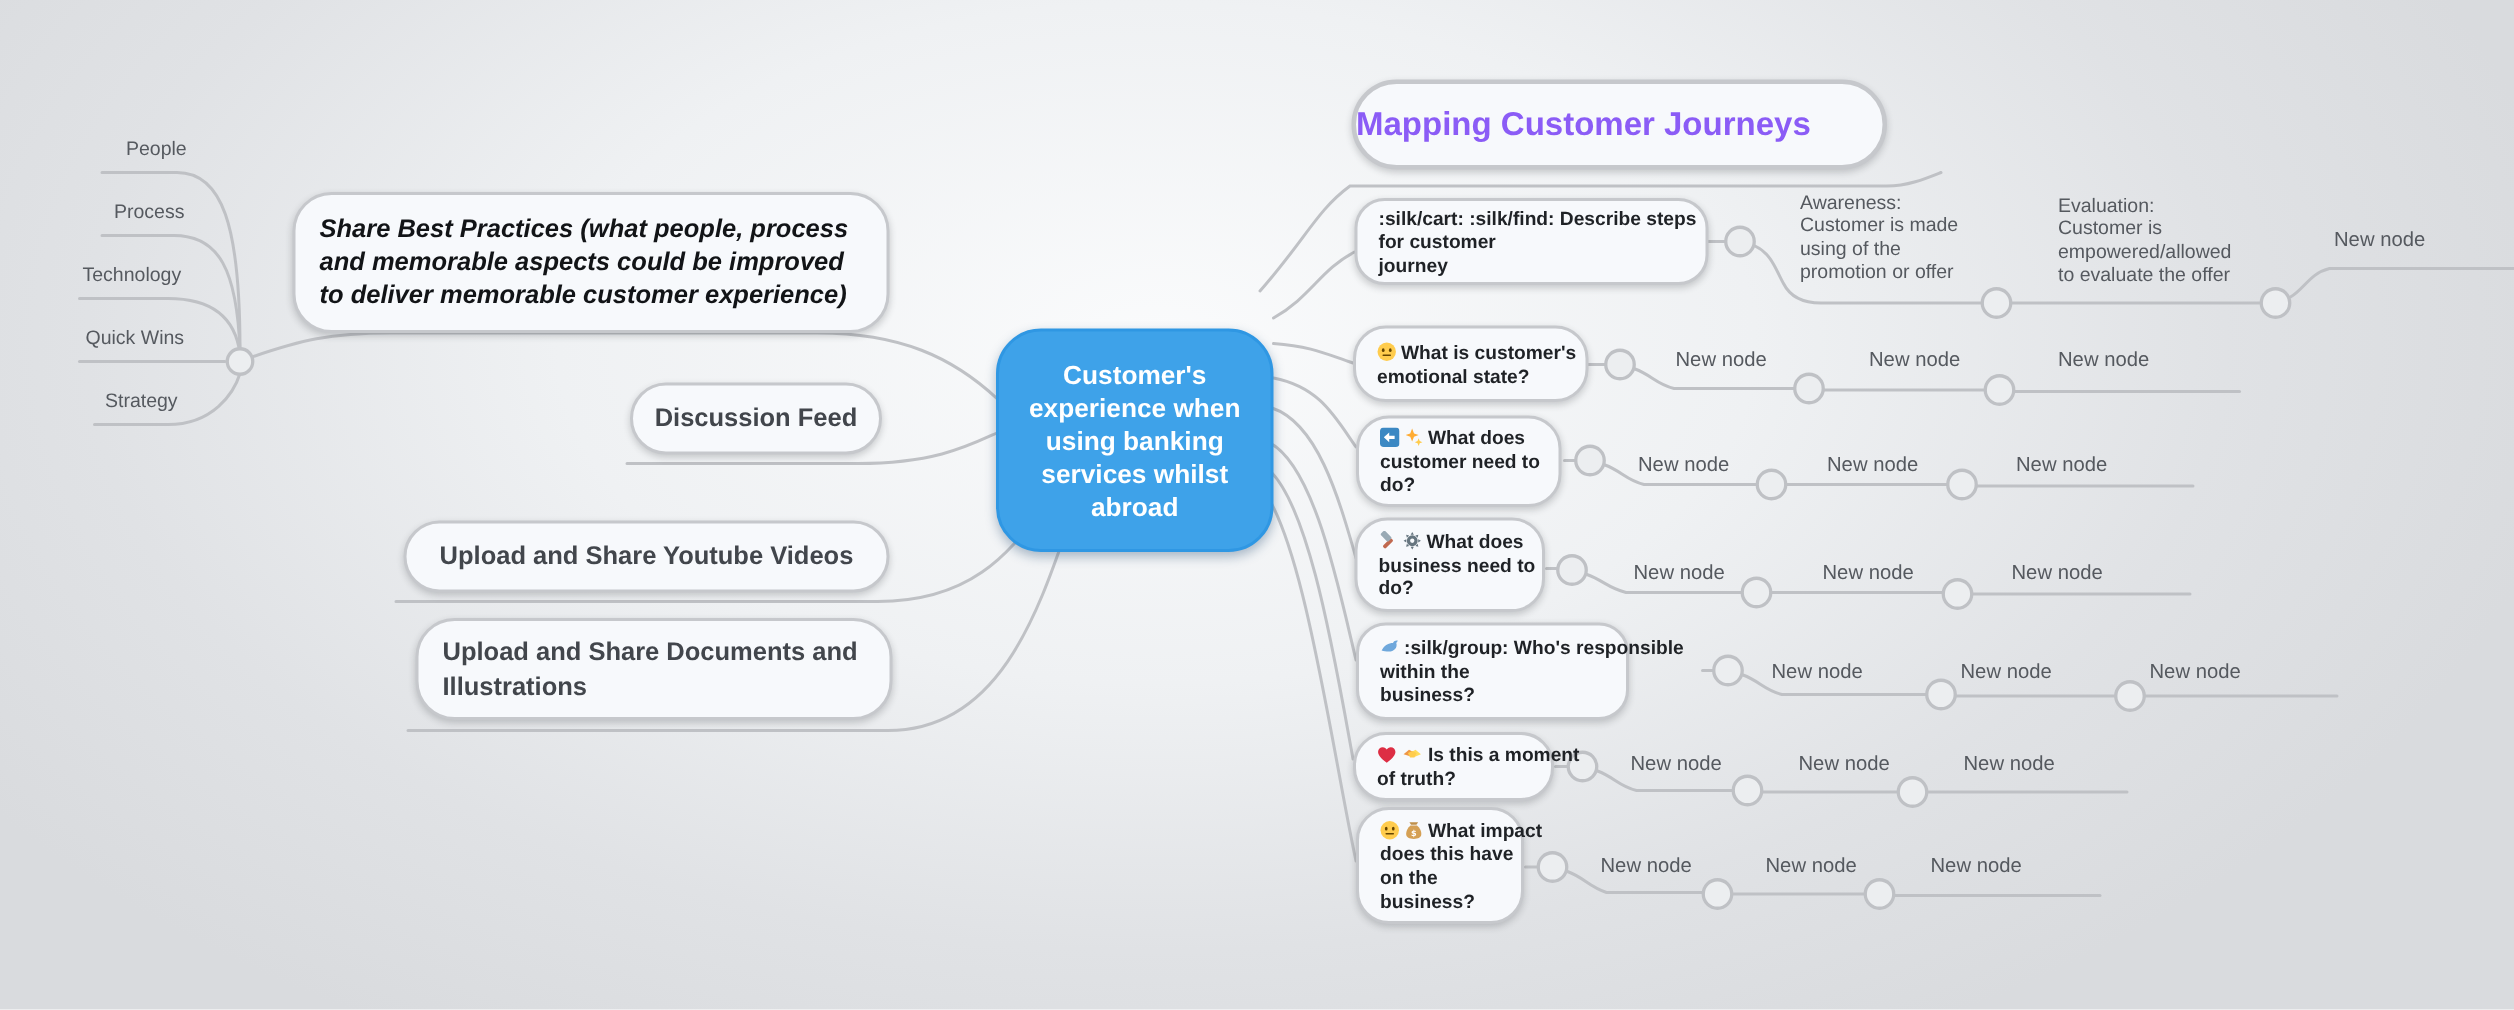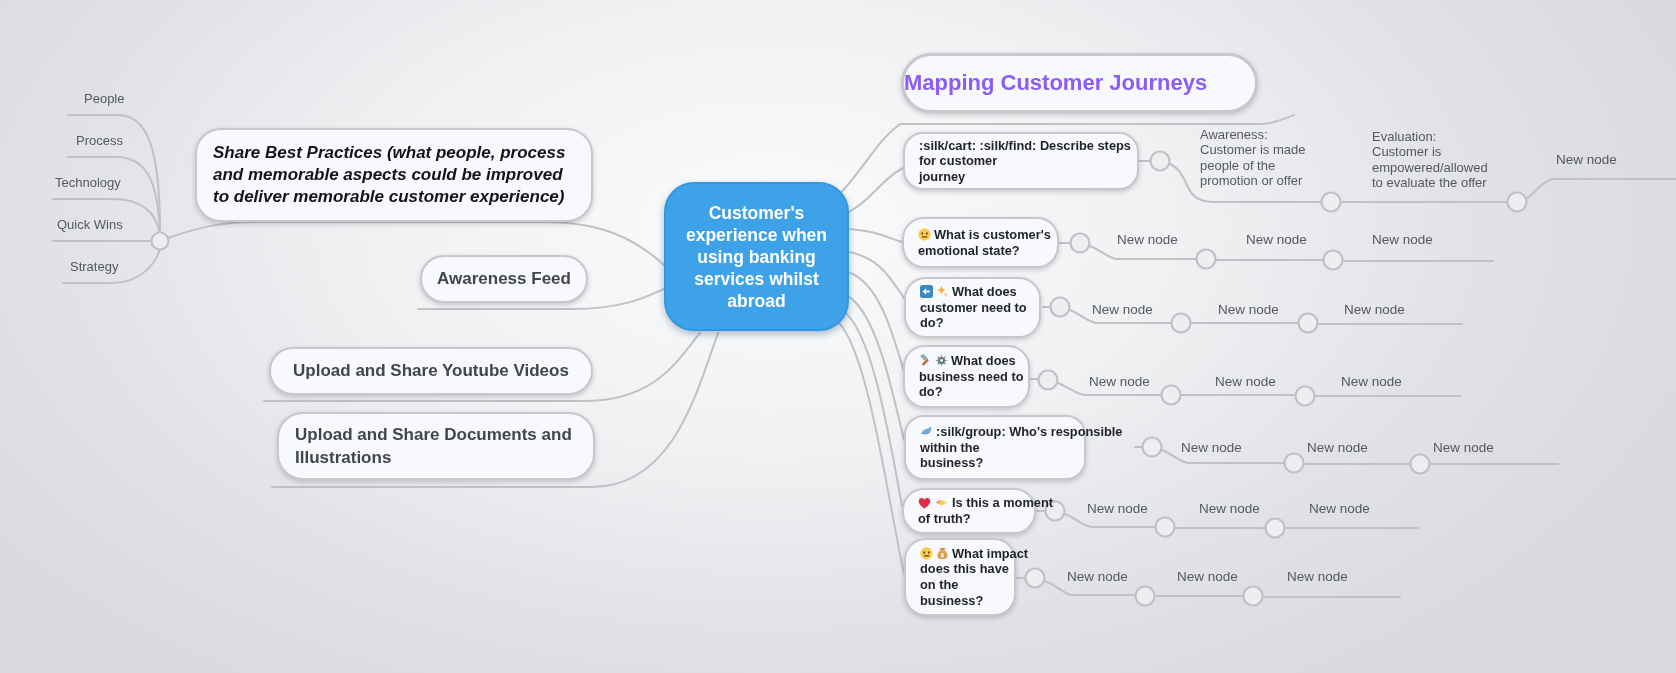--- a/index.html
+++ b/index.html
@@ -20,20 +20,21 @@
   }
   .node .tl{white-space:nowrap;}
   .q{font-size:12.8px;font-weight:bold;line-height:15.6px;padding:5px 14px;}
   .q .tl{display:flex;align-items:center;gap:3px;}
   .big{font-size:17px;font-weight:bold;line-height:22px;padding:6px 16px;}
   .pill{align-items:center;font-size:17px;font-weight:bold;color:#42464c;}
   .central{
     background:#3EA2E9;border:2px solid #2f97e3;color:#fff;text-align:center;
     font-size:17.5px;font-weight:bold;line-height:22px;border-radius:30px;
     box-shadow:0 3px 7px rgba(30,70,110,.35);
+    margin-top:37px;
   }
   .mapping{font-size:22px;font-weight:bold;color:#8b5cf6;align-items:flex-start;border-radius:30px;border-width:3px;}
   .lbl{position:absolute;color:#55595f;font-size:13px;line-height:15.4px;white-space:nowrap;}
   .newnode{font-size:13.5px;}
   .ico{display:inline-block;flex:0 0 auto;}
   .ico svg{display:block;}
 </style>
 </head>
 <body>
 
@@ -128,21 +129,21 @@
   <div class="lbl" style="left:57px;top:217px;">Quick Wins</div>
   <div class="lbl" style="left:70px;top:259px;">Strategy</div>
 
   <div class="node big" style="left:195px;top:128px;width:398px;height:94px;border-radius:26px;color:#121417;font-style:italic;">
     <span class="tl">Share Best Practices (what people, process</span>
     <span class="tl">and memorable aspects could be improved</span>
     <span class="tl">to deliver memorable customer experience)</span>
   </div>
 
   <div class="node pill" style="left:420px;top:255px;width:168px;height:48px;border-radius:24px;">
-    <span class="tl">Awareness Feed</span>
+    <span class="tl">Discussion Feed</span>
   </div>
 
   <div class="node pill" style="left:269px;top:347px;width:324px;height:48px;border-radius:24px;">
     <span class="tl">Upload and Share Youtube Videos</span>
   </div>
 
   <div class="node big" style="left:277px;top:412px;width:318px;height:68px;border-radius:26px;color:#42464c;line-height:23px;">
     <span class="tl">Upload and Share Documents and</span>
     <span class="tl">Illustrations</span>
   </div>
@@ -161,21 +162,21 @@
 
   <div class="node q" style="left:903px;top:132px;width:236px;height:58px;border-radius:20px;">
     <span class="tl">:silk/cart: :silk/find: Describe steps</span>
     <span class="tl">for customer</span>
     <span class="tl">journey</span>
   </div>
 
   <div class="lbl" style="left:1200px;top:127px;">
     <div>Awareness:</div>
     <div>Customer is made</div>
-    <div>people of the</div>
+    <div>using of the</div>
     <div>promotion or offer</div>
   </div>
   <div class="lbl" style="left:1372px;top:129px;">
     <div>Evaluation:</div>
     <div>Customer is</div>
     <div>empowered/allowed</div>
     <div>to evaluate the offer</div>
   </div>
   <div class="lbl newnode" style="left:1556px;top:152px;">New node</div>
 

